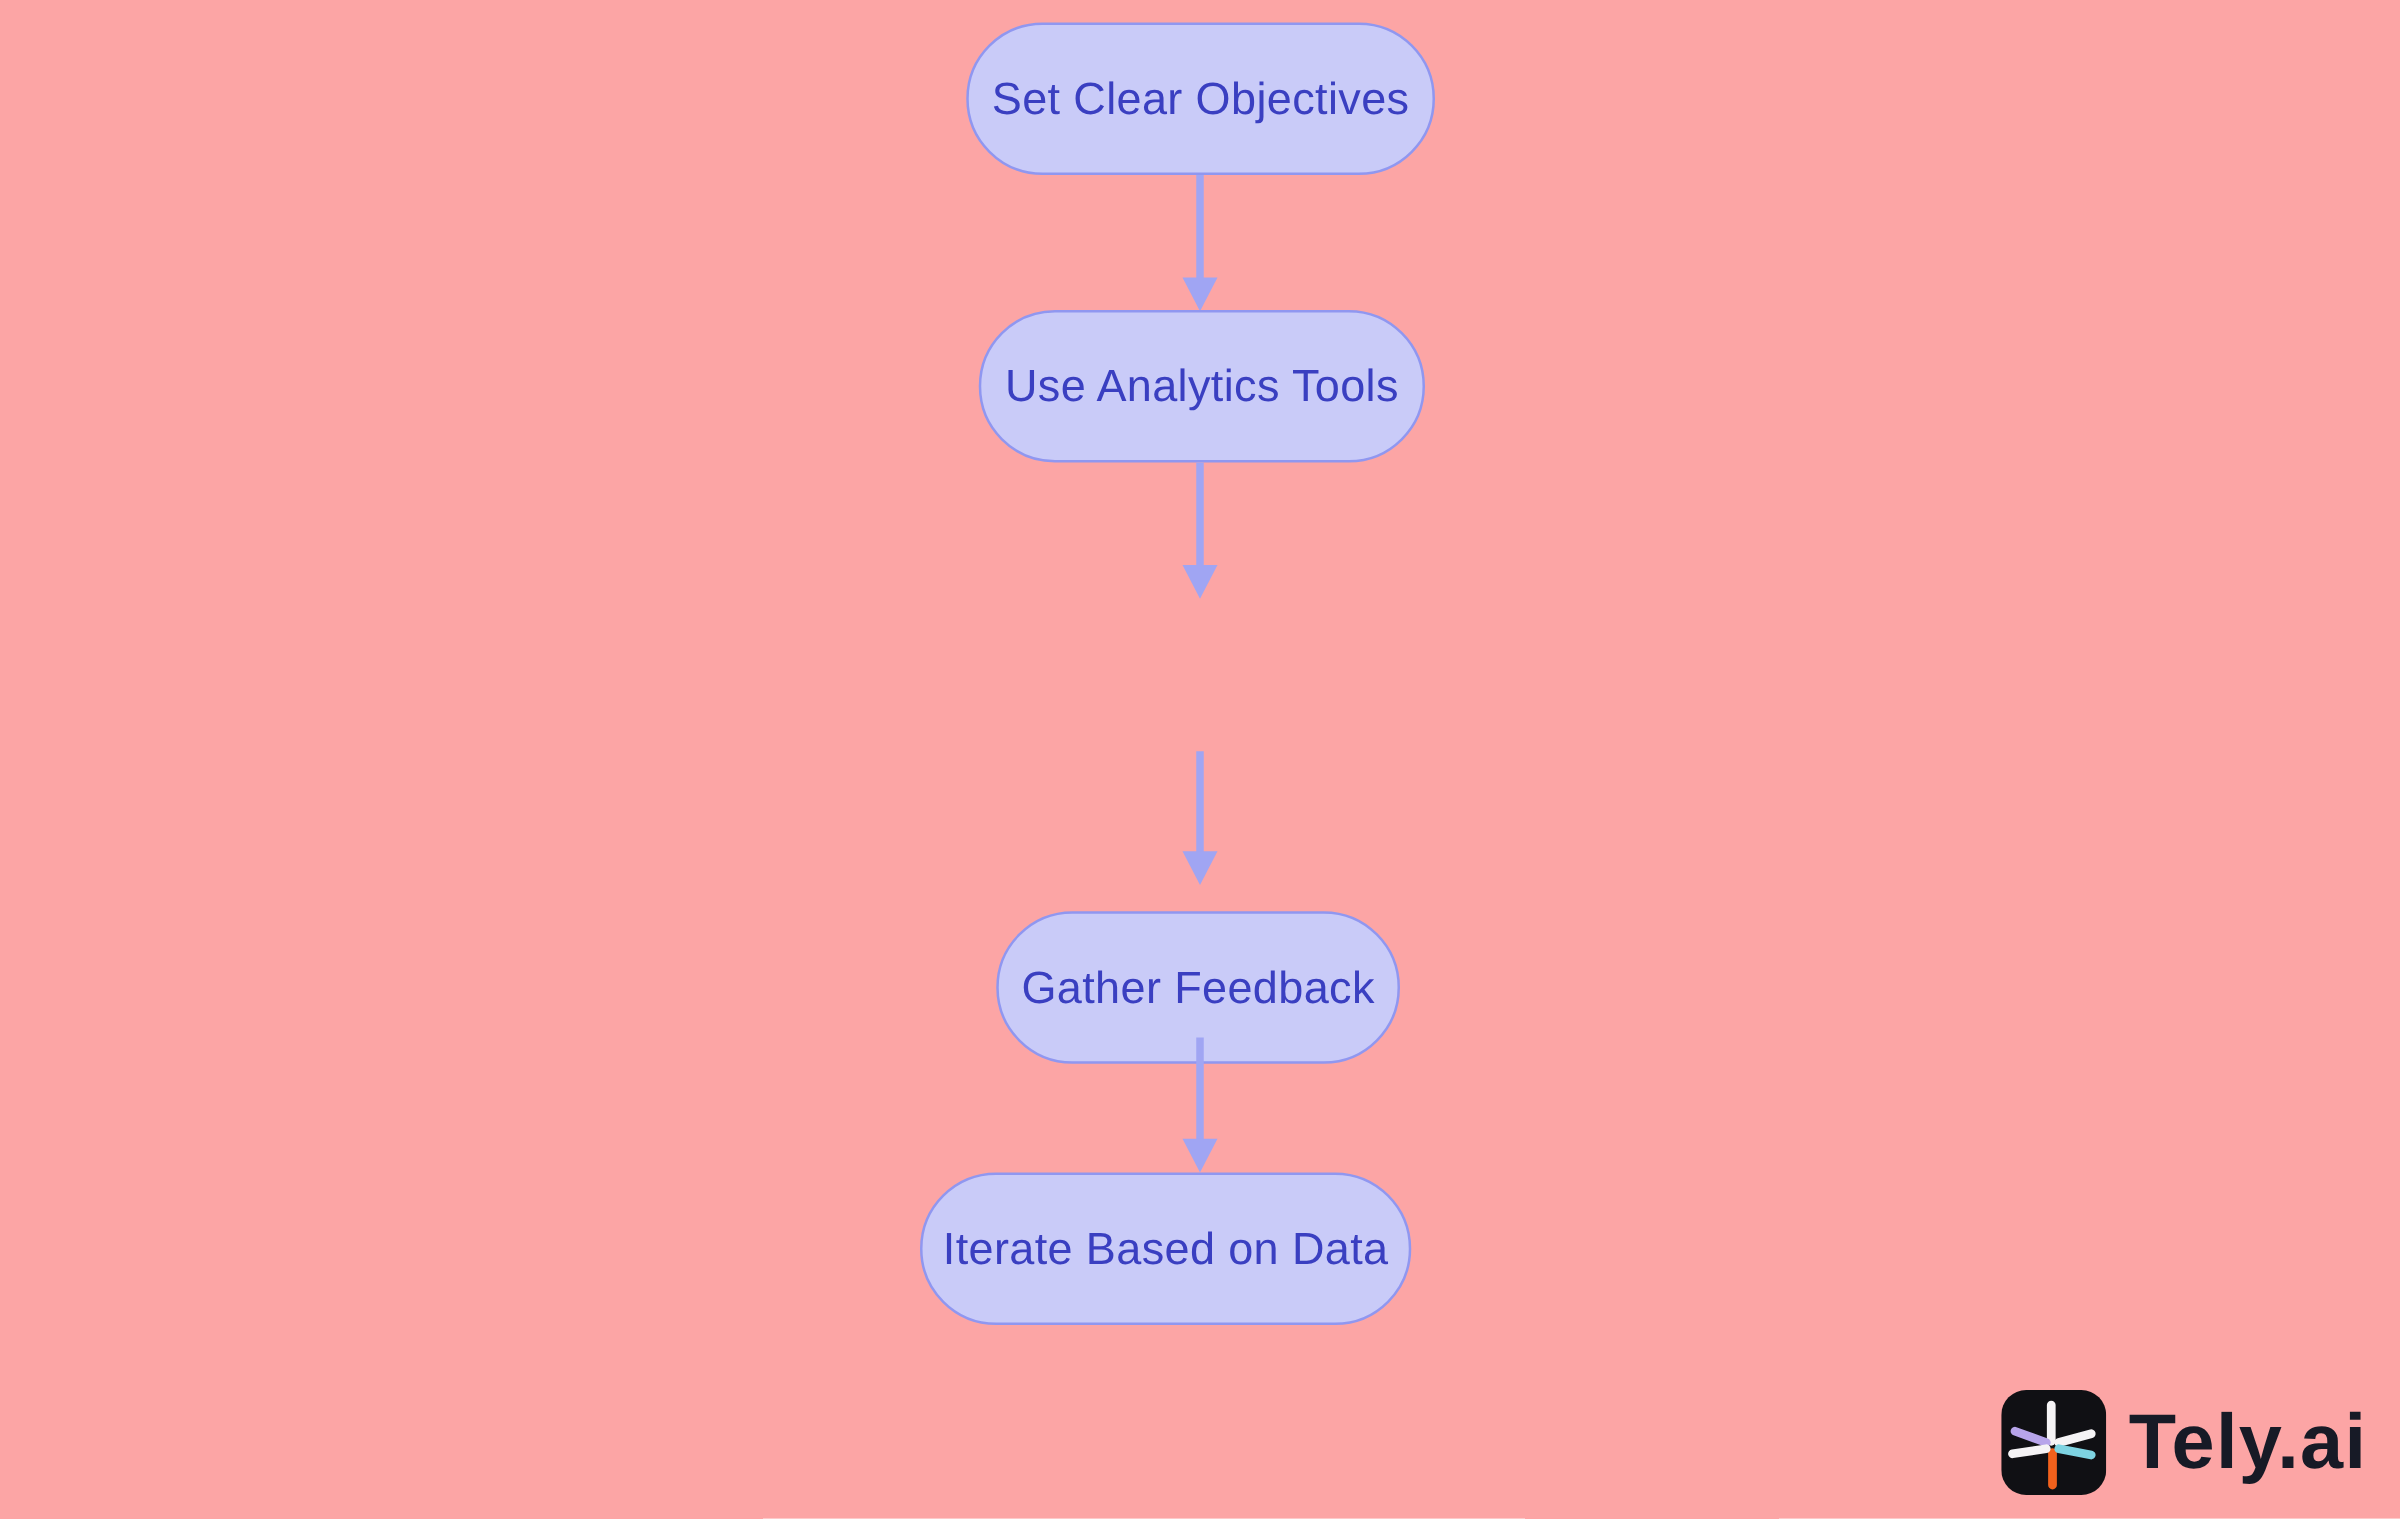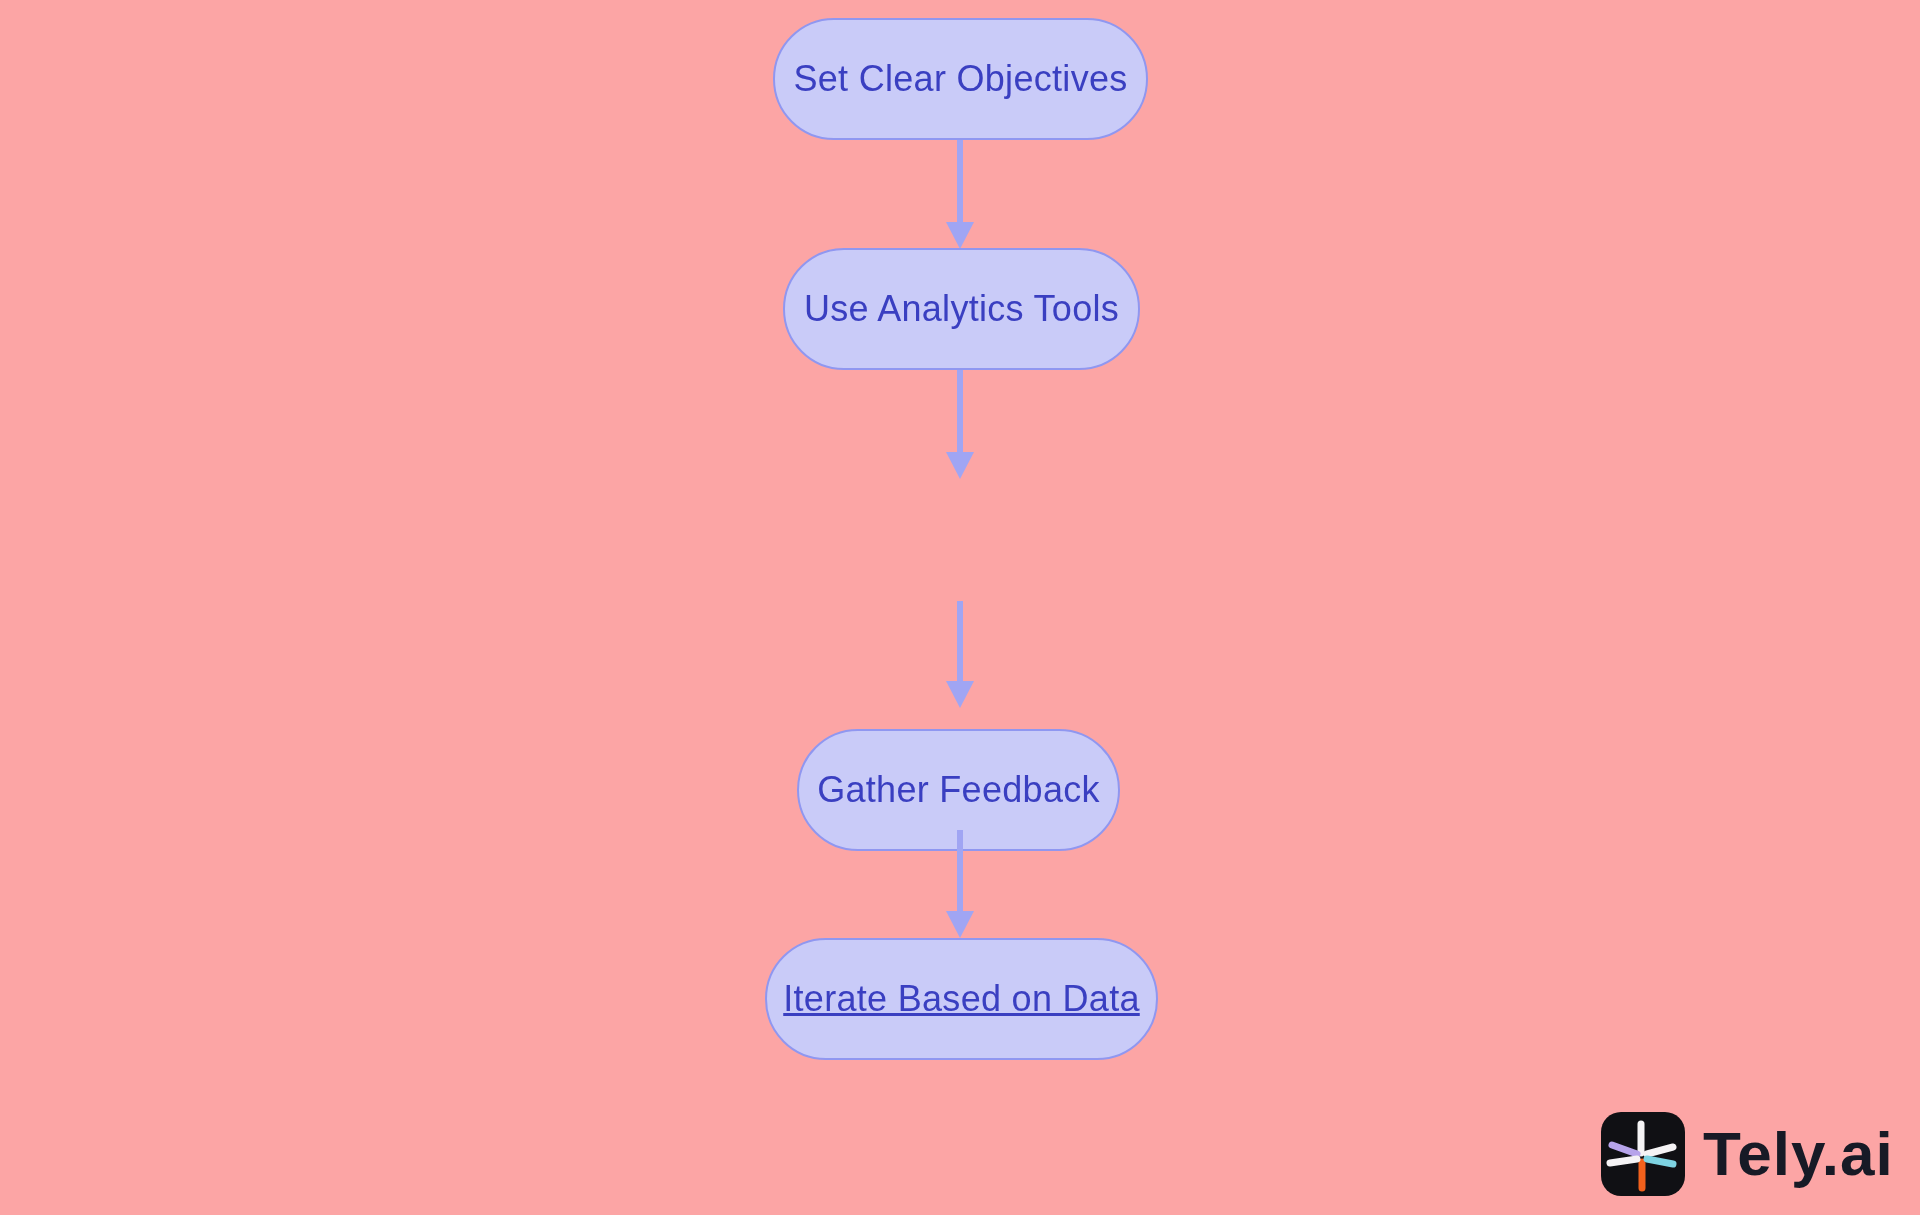--- a/index.html
+++ b/index.html
@@ -28,21 +28,21 @@
     justify-content: center;
     color: #3a3fc1;
     font-size: 36px;
     letter-spacing: 0.3px;
     white-space: nowrap;
   }
   .n1 { left: 773px;  top: 18px;  width: 375px; }
   .n2 { left: 783px;  top: 248px; width: 357px; align-items: center; }
   .n3 { left: 838px;  top: 479px; width: 244px; }
   .n4 { left: 797px;  top: 708px; width: 323px; margin-top: 21px; }
-  .n5 { left: 765px;  top: 938px; width: 393px; text-decoration: underline; }
+  .n5 { left: 736px;  top: 938px; width: 393px; }
 
   
   .edge-line {
     position: absolute;
     left: 957px;
     width: 6px;
     background: #a0a5f3;
   }
   .edge-head {
     position: absolute;

